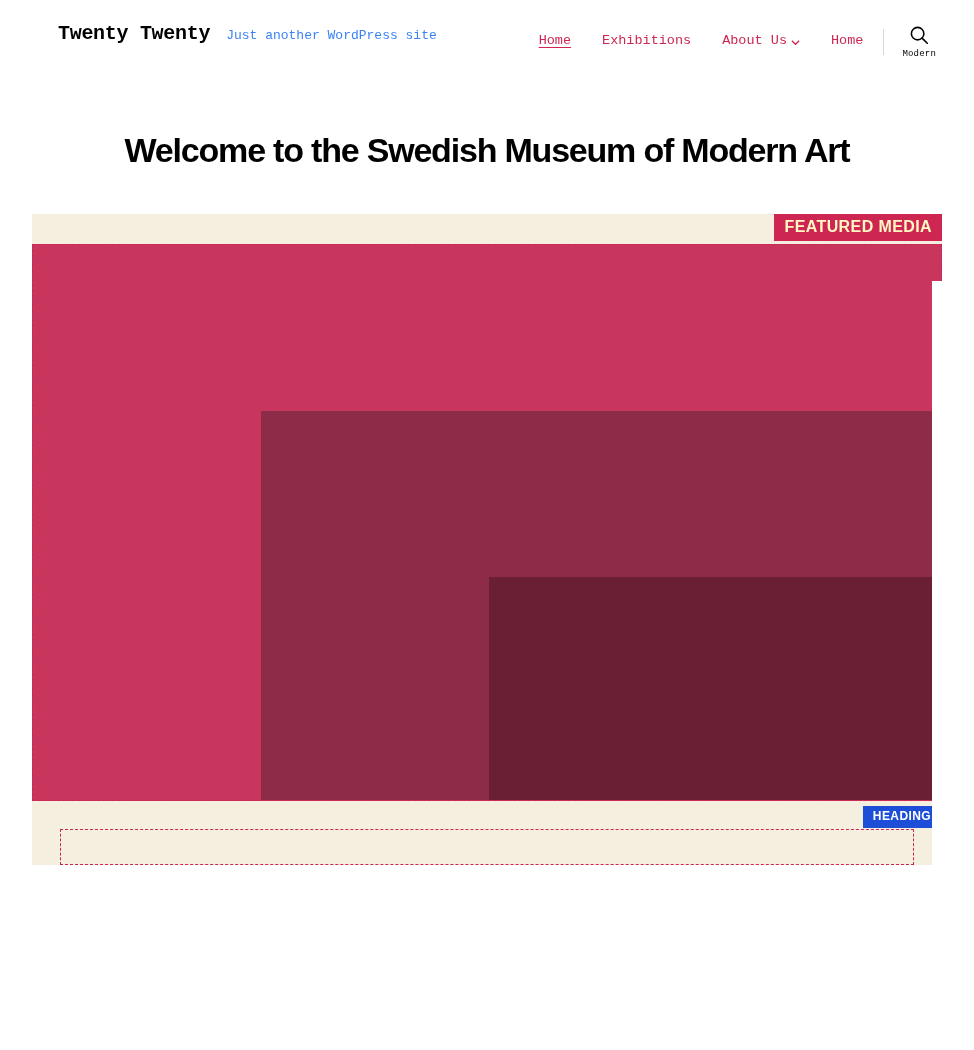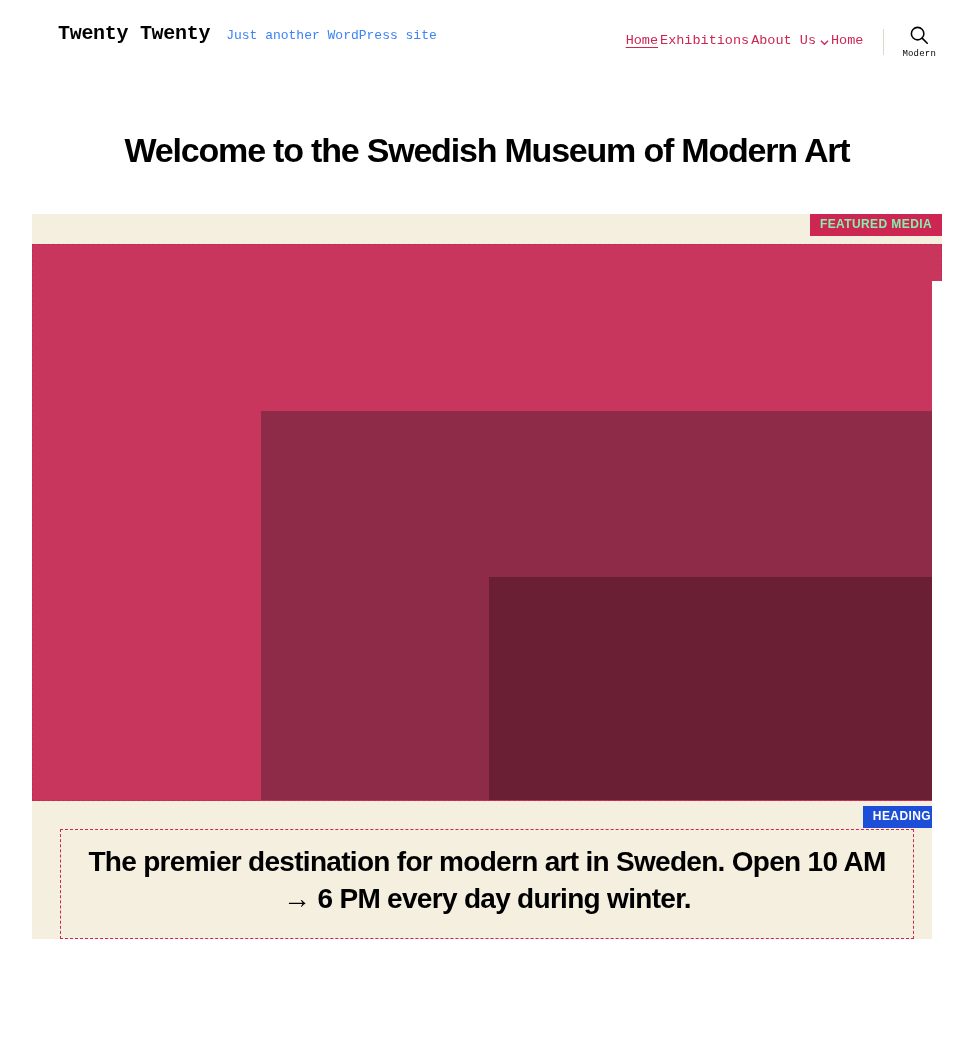--- a/index.html
+++ b/index.html
@@ -62,21 +62,21 @@
     margin-left: auto;
     display: flex;
     align-items: center;
     gap: 0;
     padding-top: 2px;
   }
 
   .nav-list {
     display: flex;
     align-items: center;
-    gap: 2px;
+    gap: 31px;
     list-style: none;
     margin: 0;
     padding: 0;
   }
 
   .nav-item {
     font-size: 13.5px;
     color: #cd2653;
     white-space: nowrap;
     display: flex;
@@ -145,22 +145,22 @@
     background: #f5efe0;
     margin: 0 32px 0 32px;
     padding-top: 0;
   }
 
   .block-label {
     position: absolute;
     right: 0;
     top: 0;
     background: #cd2653;
-    color: #86efac;
-    font-size: 12px;
+    color: #fef9c3;
+    font-size: 16px;
     font-weight: bold;
     letter-spacing: 0.4px;
     padding: 4px 10px 5px 10px;
     line-height: 1.1;
     white-space: nowrap;
     z-index: 5;
   }
 
   .featured-media-wrap {
     position: relative;
@@ -308,21 +308,20 @@
       <div class="featured-media">
         <div class="art-base"></div>
         <div class="art-mid"></div>
         <div class="art-dark"></div>
       </div>
     </div>
 
     <div class="heading-section">
       <div class="heading-box">
         <div class="heading-label">HEADING</div>
-        <h2 class="heading-text">The premier destination for modern art in Sweden. Open 10 AM → 6 PM every day during winter.</h2>
       </div>
     </div>
 
   </section>
 
   <div class="right-gutter"></div>
 
 </div>
 
 </body></html>

